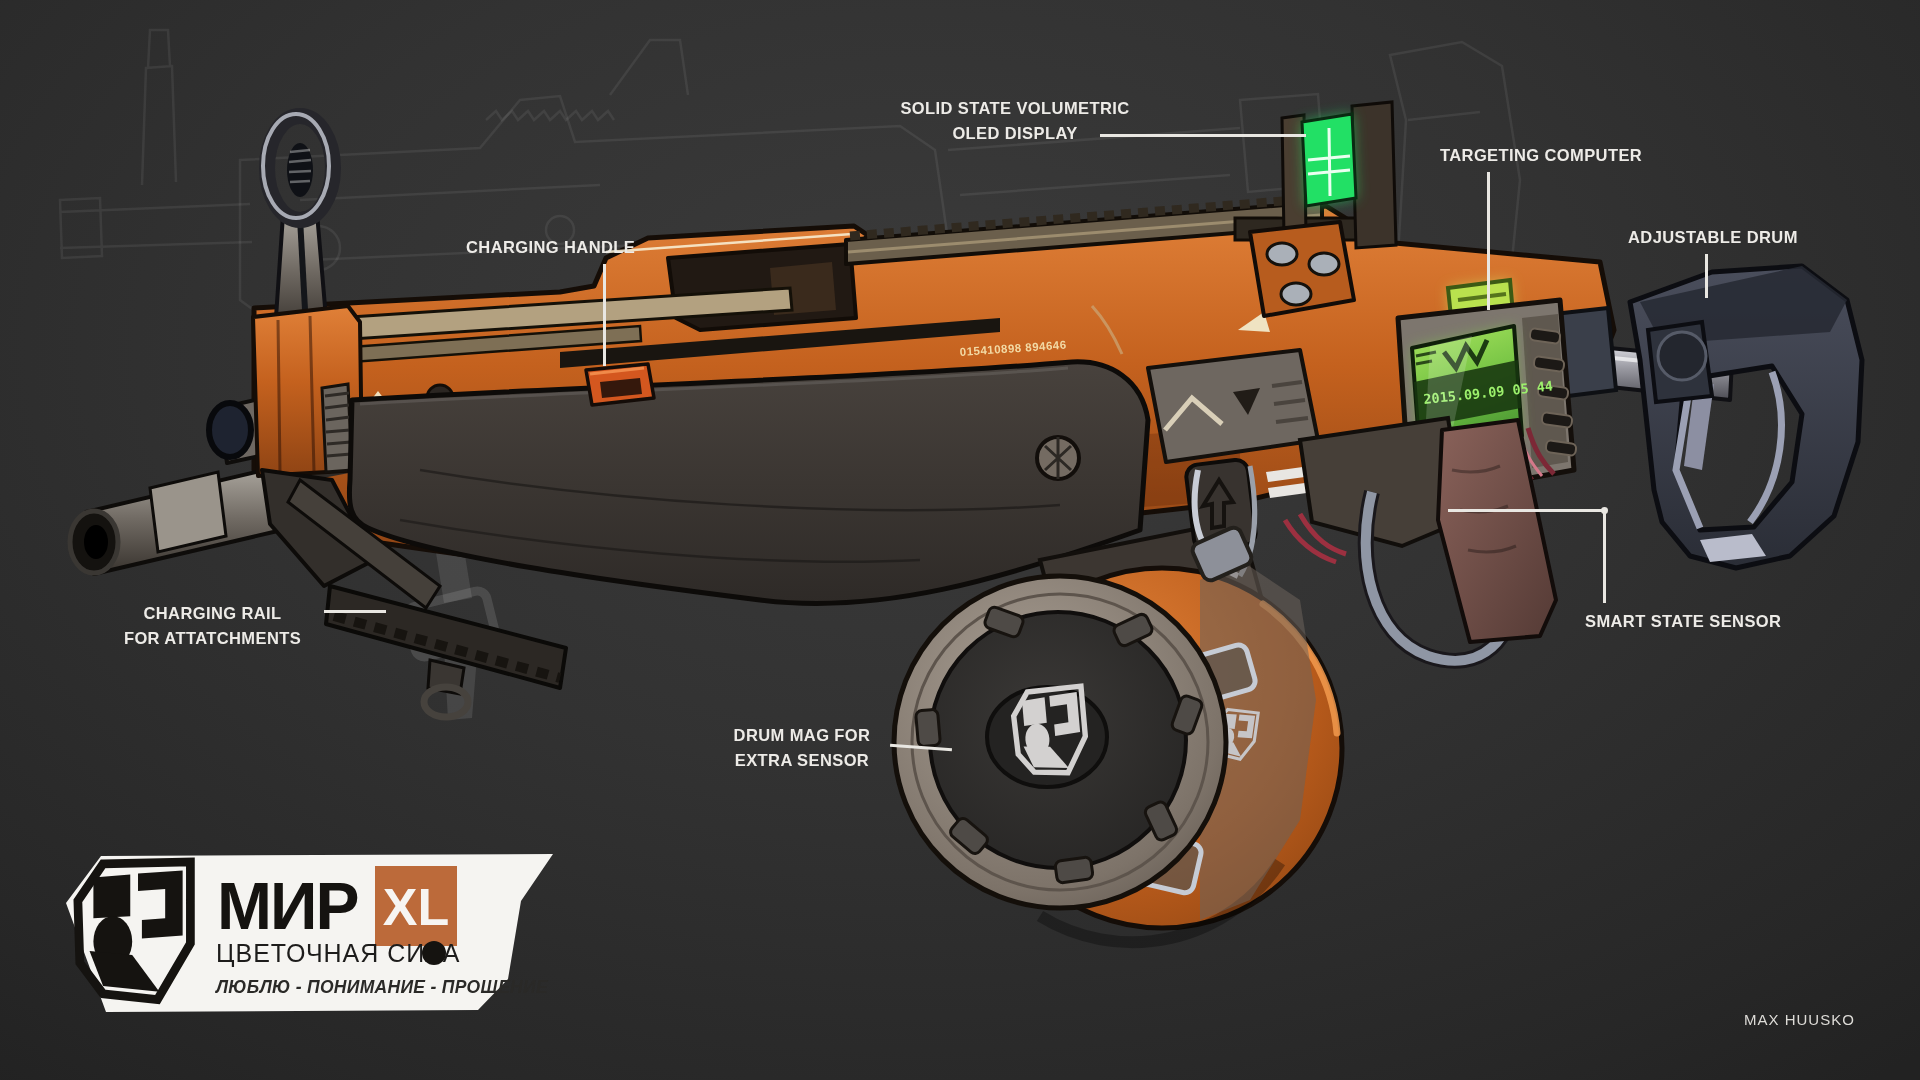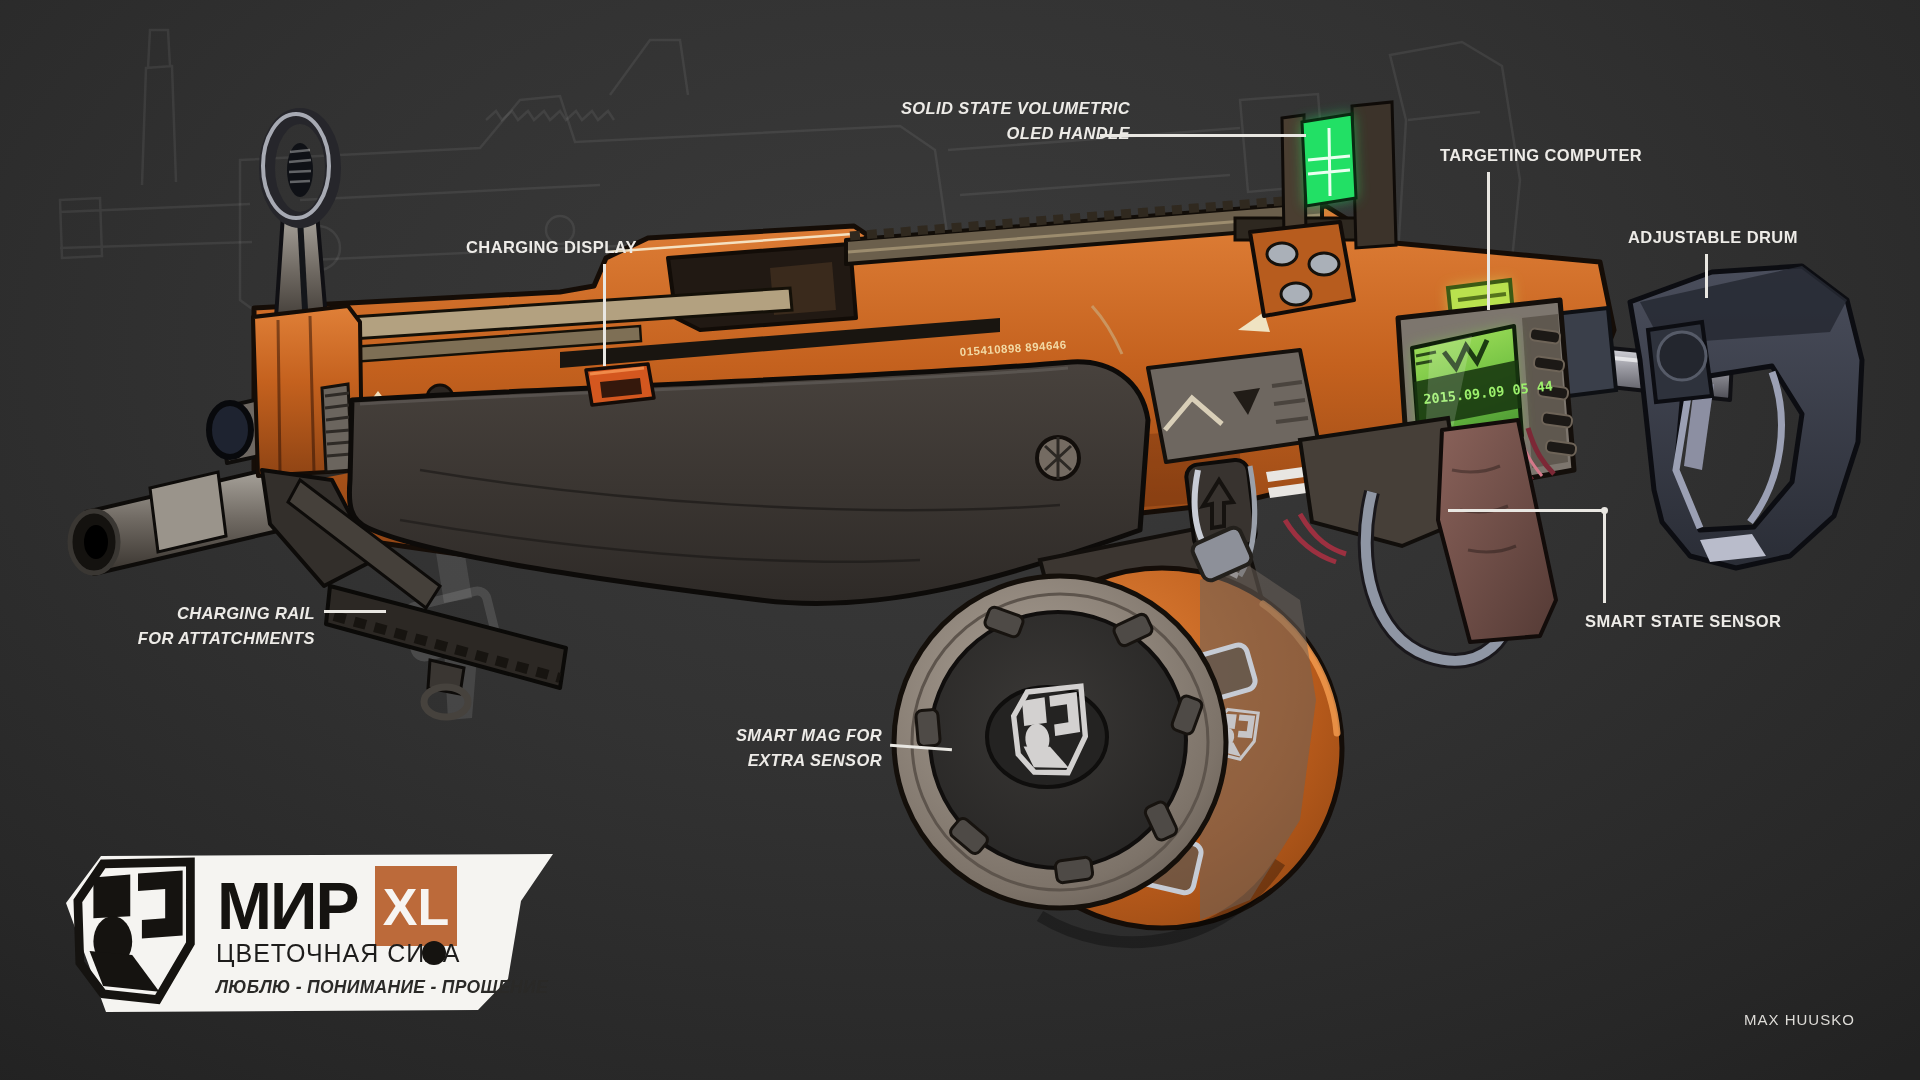--- a/index.html
+++ b/index.html
@@ -5,21 +5,21 @@
   html,body{margin:0;padding:0;background:#1c1c1c;}
   #canvas{
     position:relative;width:1920px;height:1080px;overflow:hidden;
     background:radial-gradient(ellipse 1500px 950px at 48% 32%, #3b3b3b 0%, #323232 45%, #272727 85%, #222 100%);
     font-family:"Liberation Sans",sans-serif;
   }
   .callout{
     position:absolute;color:#edebe7;font-weight:700;font-size:16.5px;
     letter-spacing:.4px;line-height:25px;white-space:nowrap;text-align:right;
   }
-  .callout.center{white-space:normal;font-style:italic;}
+  .callout.center{text-align:center;white-space:normal;}
   .cline{position:absolute;background:#e9e7e2;}
   .dot{position:absolute;width:7px;height:7px;border-radius:50%;background:#e9e7e2;}
   .credit{
     position:absolute;left:1744px;top:1011px;color:#dddbd7;font-weight:400;
     font-size:15px;letter-spacing:1px;
   }
   svg{position:absolute;left:0;top:0;}
   svg text{font-family:"Liberation Sans",sans-serif;}
   .mono{font-family:"DejaVu Sans Mono",monospace;}
 </style>
@@ -301,58 +301,58 @@
   <g>
     <path d="M586,370 L648,364 L654,398 L592,405 Z" fill="#d4571f" stroke="#140c08" stroke-width="3.5" stroke-linejoin="round"></path>
     <path d="M590,374 L644,368" stroke="#f08a4a" stroke-width="3"></path>
     <path d="M600,382 L640,378 L642,394 L602,398 Z" fill="#35180c"></path>
   </g>
 </svg>
 
 <div>
   <div class="callout center" style="left:900px;top:96px;width:230px;">
     <div>SOLID STATE VOLUMETRIC</div>
-    <div>OLED HANDLE</div>
+    <div>OLED DISPLAY</div>
   </div>
   <div class="cline" style="left:1100px;top:134px;width:206px;height:3px;"></div>
 </div>
 
 <div>
   <div class="callout" style="left:1440px;top:143px;">TARGETING COMPUTER</div>
   <div class="cline" style="left:1487px;top:172px;width:3px;height:138px;"></div>
 </div>
 
 <div>
   <div class="callout" style="left:1628px;top:225px;">ADJUSTABLE DRUM</div>
   <div class="cline" style="left:1705px;top:254px;width:3px;height:44px;"></div>
 </div>
 
 <div>
-  <div class="callout" style="left:466px;top:235px;">CHARGING DISPLAY</div>
+  <div class="callout" style="left:466px;top:235px;">CHARGING HANDLE</div>
   <div class="cline" style="left:603px;top:264px;width:3px;height:102px;"></div>
 </div>
 
 <div>
   <div class="callout center" style="left:110px;top:601px;width:205px;">
     <div>CHARGING RAIL</div>
     <div>FOR ATTATCHMENTS</div>
   </div>
   <div class="cline" style="left:324px;top:610px;width:62px;height:3px;"></div>
 </div>
 
 <div>
   <div class="callout" style="left:1585px;top:609px;">SMART STATE SENSOR</div>
   <div class="cline" style="left:1448px;top:509px;width:158px;height:3px;"></div>
   <div class="cline" style="left:1603px;top:509px;width:3px;height:94px;"></div>
   <div class="dot" style="left:1601px;top:507px;"></div>
 </div>
 
 <div>
   <div class="callout center" style="left:722px;top:723px;width:160px;">
-    <div>SMART MAG FOR</div>
+    <div>DRUM MAG FOR</div>
     <div>EXTRA SENSOR</div>
   </div>
   <div class="cline" style="left:890px;top:746px;width:62px;height:3px;transform:rotate(4deg);"></div>
 </div>
 
 <svg style="left:64px;top:849px;" width="510" height="175" viewBox="0 0 510 175">
   <polygon points="2,54 37,7 489,5 457,52 444,130 414,161 42,163" fill="#f5f4f1"></polygon>
   <use href="#mirGlyph" transform="translate(10,9) scale(0.97)" color="#151310"></use>
   <text x="153" y="80" font-size="66" font-weight="bold" letter-spacing="-2" fill="#151310">МИР</text>
   <rect x="311" y="17" width="82" height="80" fill="#bc6a3a"></rect>

